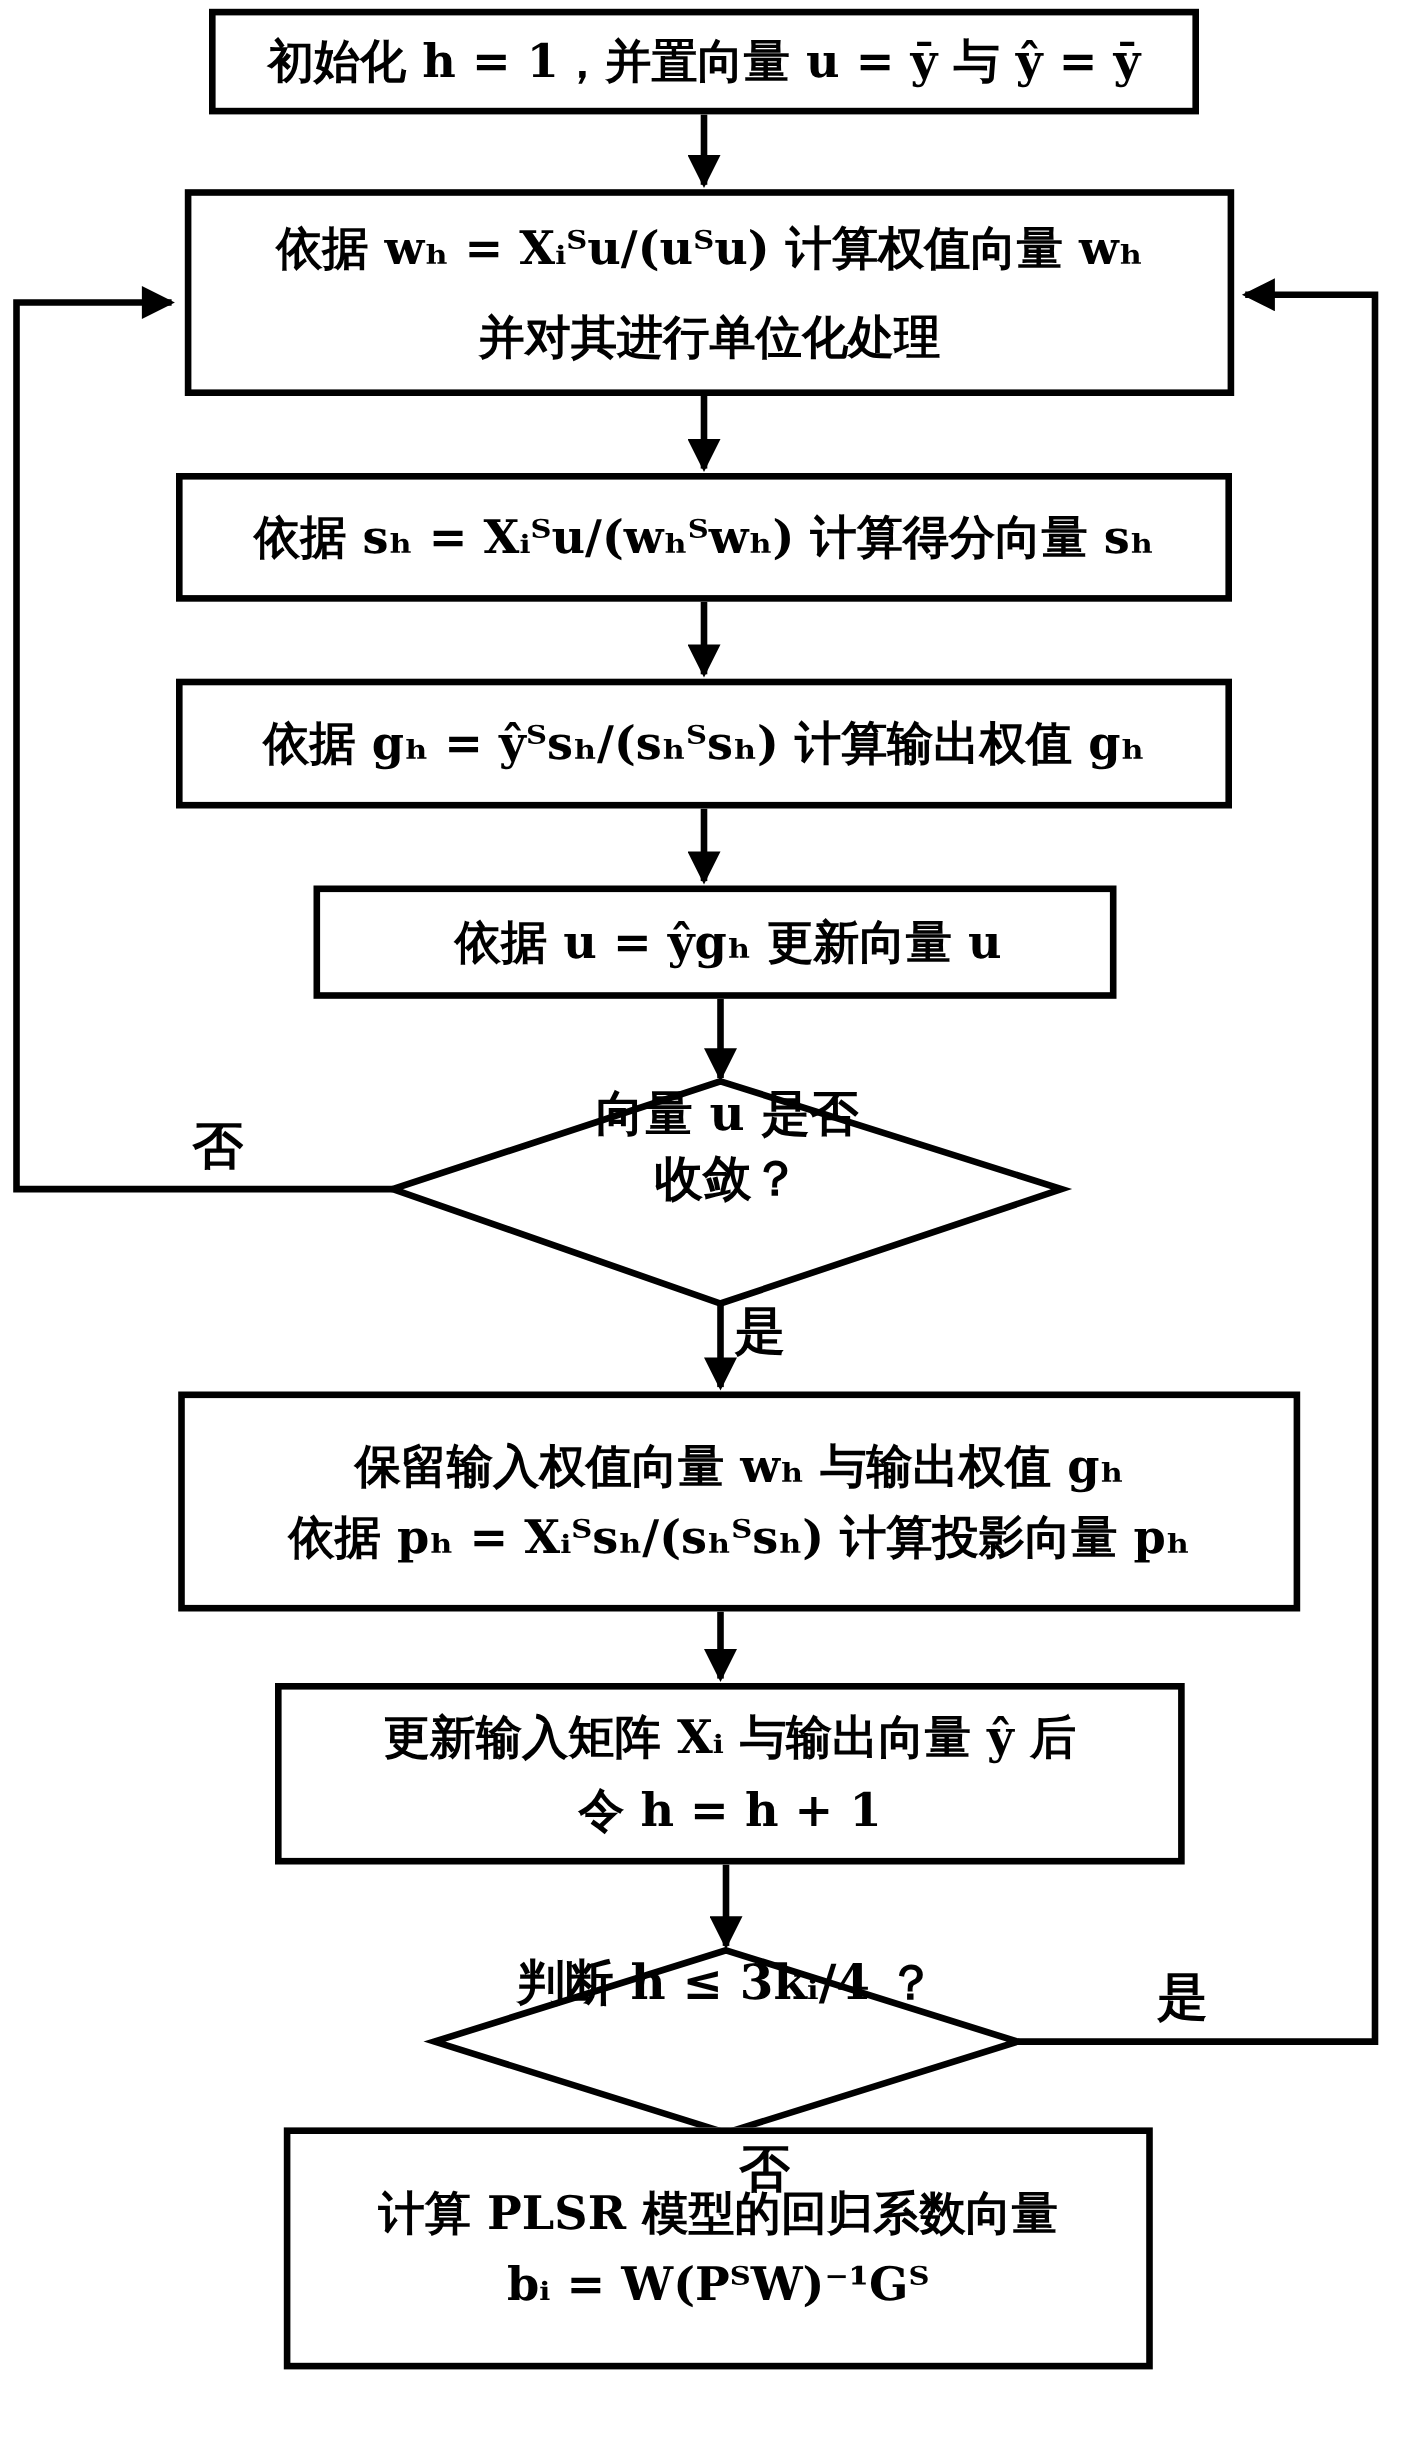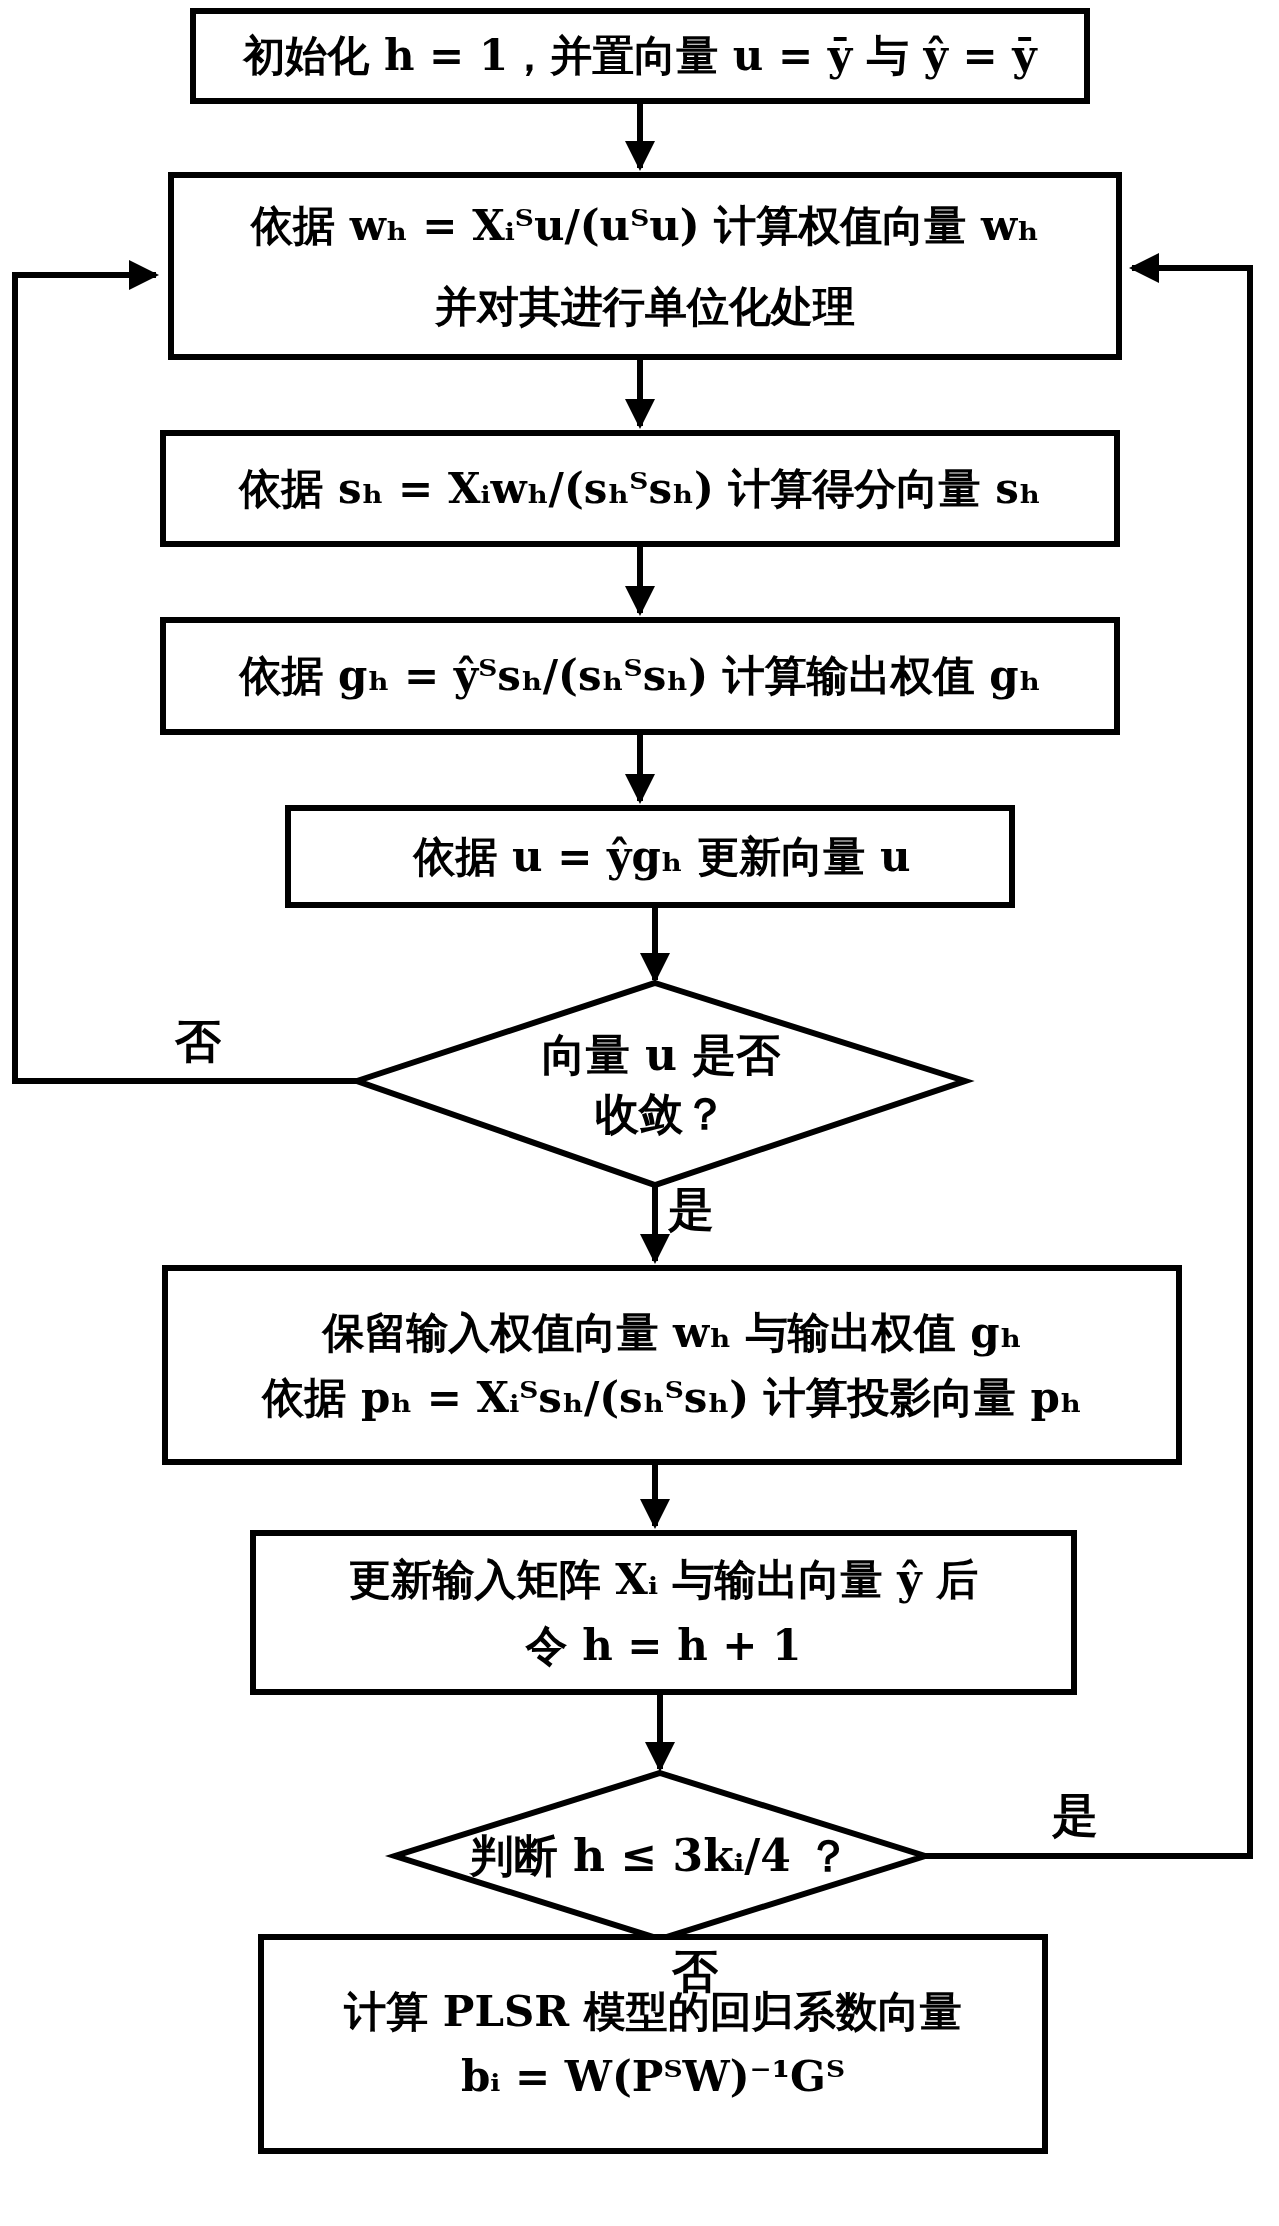--- a/index.html
+++ b/index.html
@@ -35,21 +35,20 @@
     font-weight: bold;
     font-size: 42px;
     line-height: 1.55;
     z-index: 2;
     white-space: nowrap;
   }
   .dtext {
     position: absolute;
     display: flex;
     flex-direction: column;
-    justify-content: center;
     align-items: center;
     text-align: center;
     font-weight: bold;
     font-size: 44px;
     line-height: 1.35;
     z-index: 3;
     white-space: nowrap;
   }
   .elabel {
     position: absolute;
@@ -108,21 +107,21 @@
   <div class="node n-init">
     <div>初始化 h = 1，并置向量 u = ȳ 与 ŷ = ȳ</div>
   </div>
 
   <div class="node n-weight">
     <div>依据 wₕ = Xᵢᵀu/(uᵀu) 计算权值向量 wₕ</div>
     <div>并对其进行单位化处理</div>
   </div>
 
   <div class="node n-score">
-    <div>依据 sₕ = Xᵢwₕ/(sₕᵀsₕ) 计算得分向量 sₕ</div>
+    <div>依据 sₕ = Xᵢᵀu/(wₕᵀwₕ) 计算得分向量 sₕ</div>
   </div>
 
   <div class="node n-gh">
     <div>依据 gₕ = ŷᵀsₕ/(sₕᵀsₕ) 计算输出权值 gₕ</div>
   </div>
 
   <div class="node n-u">
     <div>依据 u = ŷgₕ 更新向量 u</div>
   </div>
 

